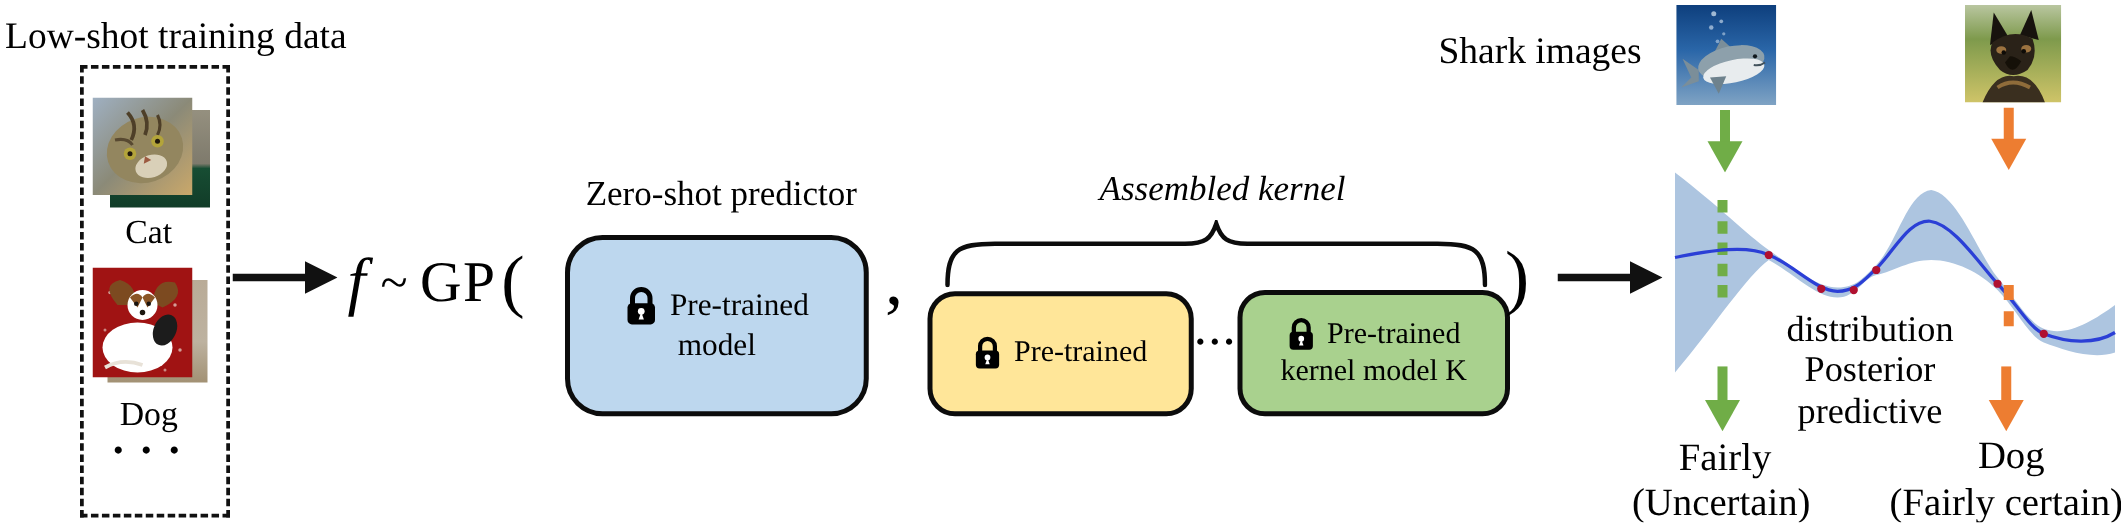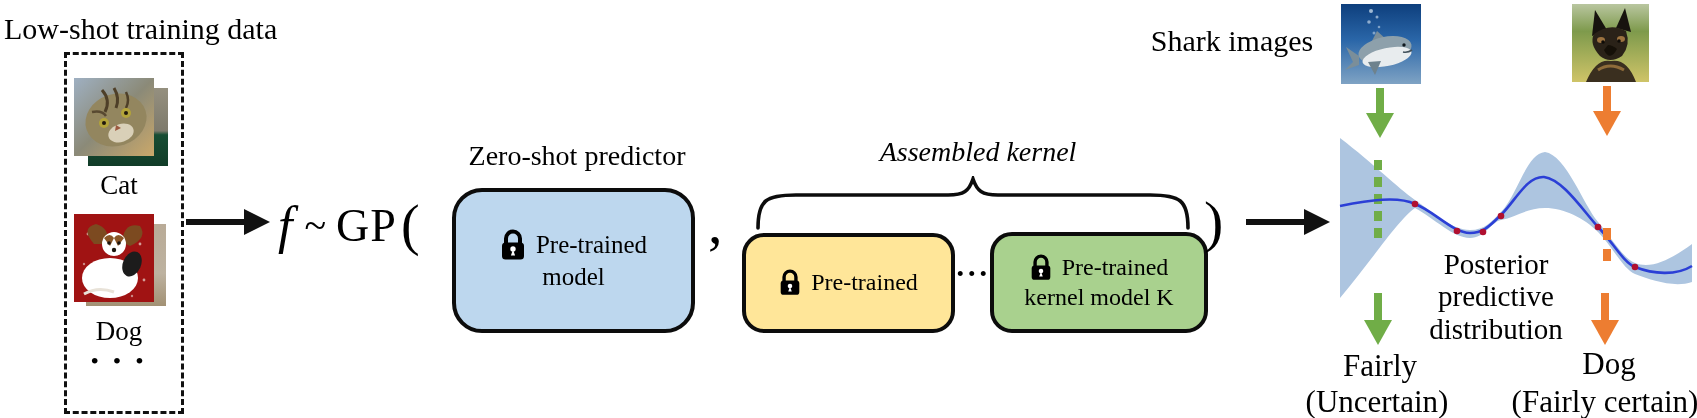--- a/index.html
+++ b/index.html
@@ -232,22 +232,22 @@
       <circle cx="79" cy="74" r="3.3"></circle>
         <circle cx="121" cy="101" r="3.3"></circle>
         <circle cx="147" cy="102" r="3.3"></circle>
       <circle cx="165" cy="86" r="3.3"></circle>
         <circle cx="262" cy="97" r="3.3"></circle>
         <circle cx="299" cy="137" r="3.3"></circle>
     </g>
   </svg>
 
   <div class="abs caption-2l ctr" style="left:1496px;top:248px;">
+    <div>distribution</div>
     <div>Posterior predictive</div>
-    <div>distribution</div>
   </div>
 
   <svg class="abs" style="left:1361px;top:293px;" width="34" height="52" viewBox="0 0 34 52" fill="#70ad47">
     <rect x="13" y="0" width="8" height="29"></rect>
       <polygon points="3,27 31,27 17,52"></polygon>
   </svg>
   <svg class="abs" style="left:1588px;top:293px;" width="34" height="52" viewBox="0 0 34 52" fill="#ed7d31">
     <rect x="13" y="0" width="8" height="29"></rect>
       <polygon points="3,27 31,27 17,52"></polygon>
   </svg>

